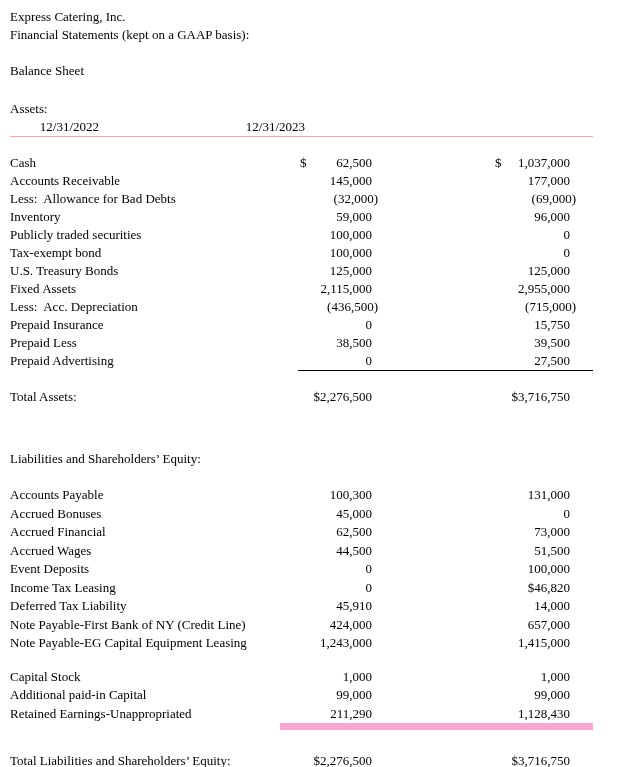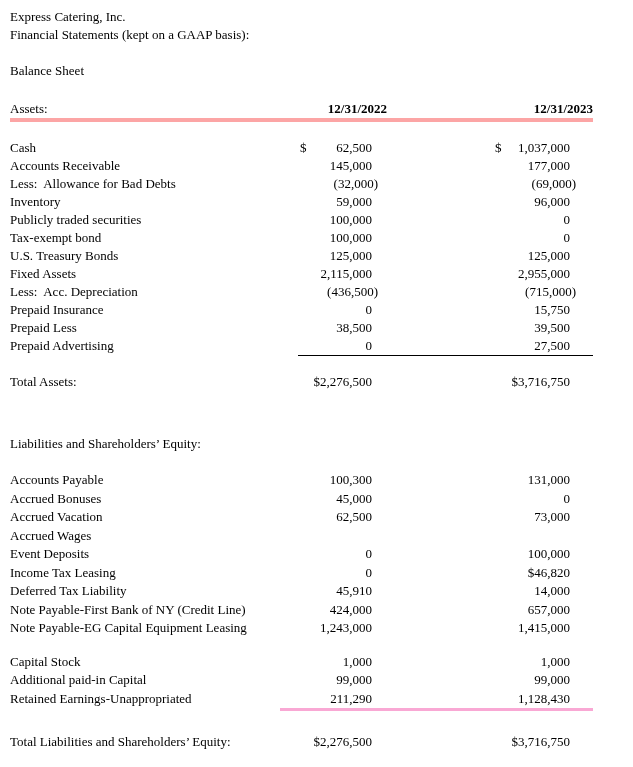--- a/index.html
+++ b/index.html
@@ -18,27 +18,27 @@
   .line{white-space:pre;}
   .row{display:flex;align-items:baseline;}
   .label{flex:1 1 auto;white-space:pre;overflow:hidden;}
   .nums{display:flex;flex:0 0 auto;width:295px;}
   .c1{position:relative;box-sizing:border-box;width:89px;}
   .c2{position:relative;box-sizing:border-box;width:206px;}
   .num{display:block;text-align:right;padding-right:15px;white-space:pre;}
   .c2 .num{padding-right:23px;}
   .c1 .num.paren{padding-right:9px;}
   .c2 .num.paren{padding-right:17px;}
-  .num.date{padding-right:0;font-weight:bold;}
+  .num.date{padding-right:0;}
   .cur{position:absolute;left:2px;top:0;}
   .c2 .cur{left:108px;}
-  .row.head{border-bottom:4px solid #fca5a5;}
+  .row.head{border-bottom:1px solid #fca5a5;flex-direction:column;}
   .group.ruled .row:last-child .nums{border-bottom:1px solid #000;}
   .group.ruled-wide .row:last-child .nums{
-    border-bottom:3px solid #f9a8d4;
+    border-bottom:7px solid #f9a8d4;
     margin-left:-18px;padding-left:18px;
   }
   .lh185 .row{line-height:18.5px;}
   .mt15{margin-top:15px;}
   .mt17{margin-top:17px;}
   .mt18{margin-top:18px;}
   .mt20{margin-top:20px;}
   .mt22{margin-top:22px;gap:36px;}
   .mt44{margin-top:44px;}
 </style>
@@ -273,35 +273,45 @@
             <span class="num">45,000</span>
           </span>
           <span class="c2">
             <span class="cur"></span>
             <span class="num">0</span>
           </span>
         </span>
       </div>
 
       <div class="row">
-        <span class="label">Accrued Vacation</span>
+        <span class="label">Accrued Financial</span>
         <span class="nums">
           <span class="c1">
             <span class="cur"></span>
             <span class="num">62,500</span>
           </span>
           <span class="c2">
             <span class="cur"></span>
             <span class="num">73,000</span>
           </span>
         </span>
       </div>
 
       <div class="row">
         <span class="label">Accrued Wages</span>
+        <span class="nums">
+          <span class="c1">
+            <span class="cur"></span>
+            <span class="num">44,500</span>
+          </span>
+          <span class="c2">
+            <span class="cur"></span>
+            <span class="num">51,500</span>
+          </span>
+        </span>
       </div>
 
       <div class="row">
         <span class="label">Event Deposits</span>
         <span class="nums">
           <span class="c1">
             <span class="cur"></span>
             <span class="num">0</span>
           </span>
           <span class="c2">

